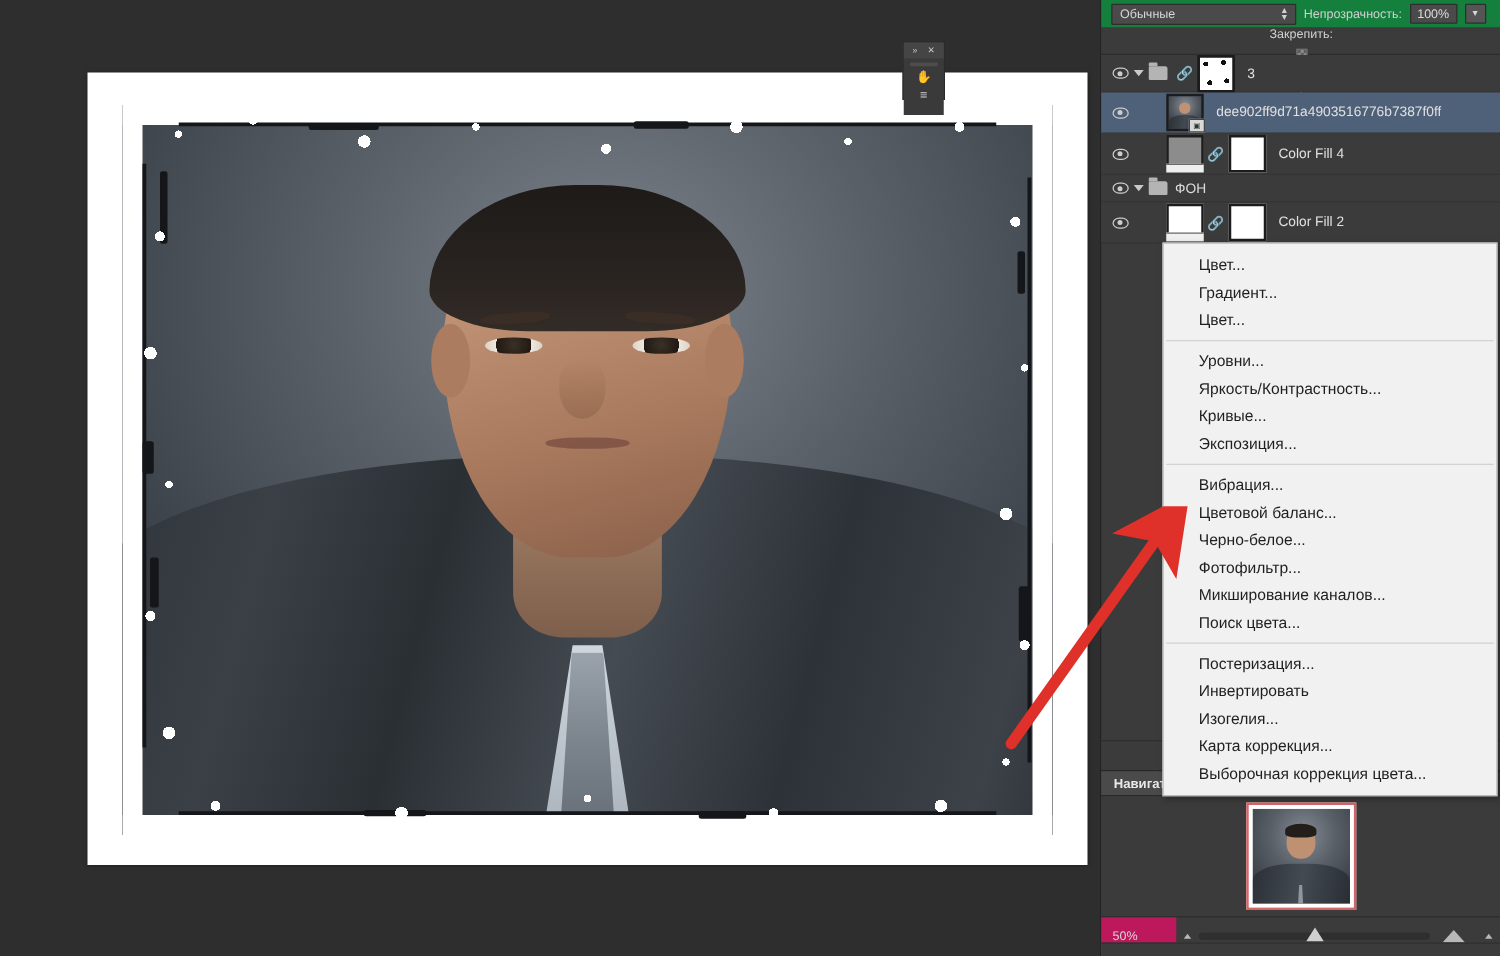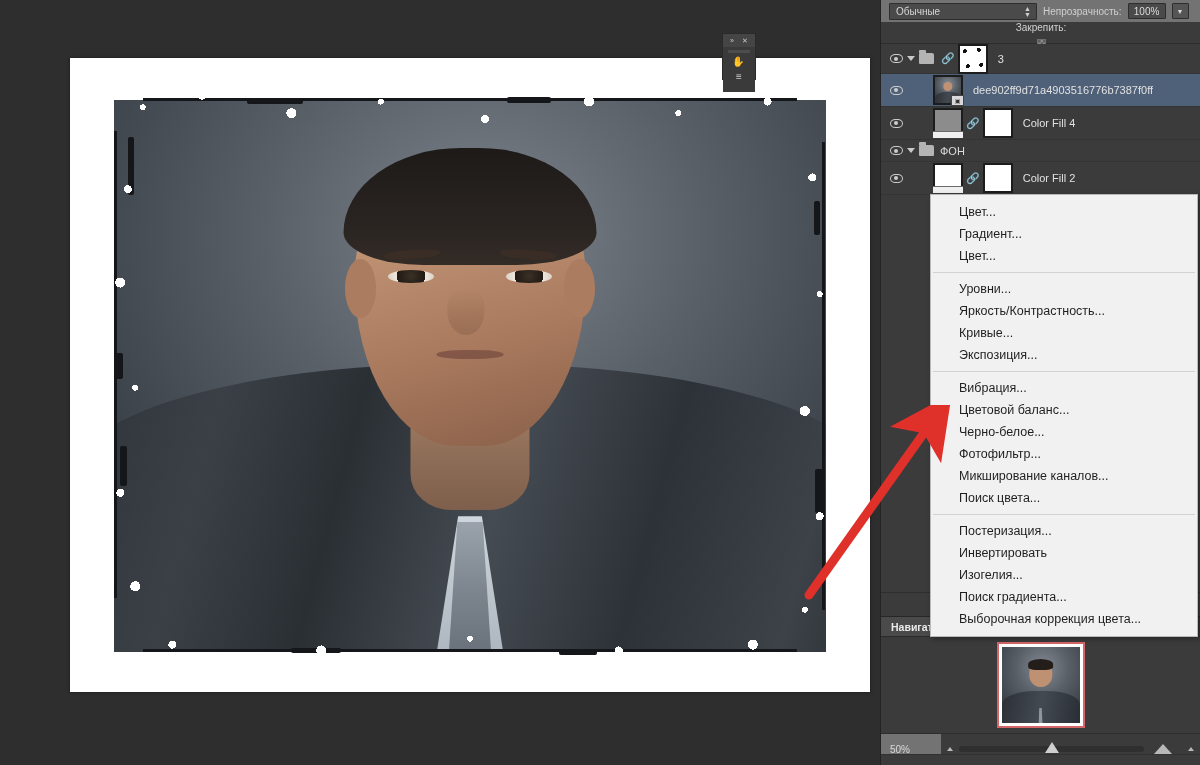--- a/index.html
+++ b/index.html
@@ -158,21 +158,21 @@
   
   .right-dock {
     position:absolute; left:880px; top:0;
     width:320px; height:765px;
     background:#3b3b3b;
     border-left:1px solid #232323;
   }
   
   .blend-row {
     display:flex; align-items:center; gap:6px;
-    height:22px; padding:0 7px 0 8px; background:#737373;
+    height:22px; padding:0 7px 0 8px; background:#15803d;
   }
   .select-box {
     position:relative; flex:0 0 148px; height:17px;
     background:#4a4a4a; border:1px solid #2e2e2e; border-radius:1px;
     display:flex; align-items:center; padding-left:6px;
   }
   .select-box .lbl { font-size:10px; color:#d6d6d6; }
   .select-box .arrows {
     position:absolute; right:5px; top:2px;
     font-size:7px; line-height:6px; color:#d0d0d0; text-align:center;
@@ -349,21 +349,21 @@
   }
   .nav-thumb .nt-grunge {
     position:absolute; inset:0; border:3px solid #fff;
   }
   .nav-foot {
     height:31px; display:flex; align-items:center;
     background:#3b3b3b; border-top:1px solid #2e2e2e;
   }
   .zoom-val {
     width:60px; height:31px; display:flex; align-items:center;
-    padding-left:9px; font-size:10px; color:#d8d8d8; background:#737373;
+    padding-left:9px; font-size:10px; color:#d8d8d8; background:#be185d;
   }
   .mtn { width:0; height:0; border-left:5px solid transparent;
     border-right:5px solid transparent; border-bottom:6px solid #b8b8b8;
     margin:0 10px; }
   .mtn.big { border-left-width:9px; border-right-width:9px; border-bottom-width:10px; }
   .mtn.tiny { border-left-width:3px; border-right-width:3px; border-bottom-width:4px; margin:0 6px; }
   .zoom-track {
     flex:1; height:6px; background:#2f2f2f; border-radius:3px; position:relative;
   }
   .zoom-knob {
@@ -603,21 +603,21 @@
     <div class="ctx-item">Вибрация...</div>
     <div class="ctx-item">Цветовой баланс...</div>
     <div class="ctx-item">Черно-белое...</div>
     <div class="ctx-item">Фотофильтр...</div>
     <div class="ctx-item">Микширование каналов...</div>
     <div class="ctx-item">Поиск цвета...</div>
     <div class="ctx-sep"></div>
     <div class="ctx-item">Постеризация...</div>
     <div class="ctx-item">Инвертировать</div>
     <div class="ctx-item">Изогелия...</div>
-    <div class="ctx-item">Поиск градиента...</div>
+    <div class="ctx-item">Карта коррекция...</div>
     <div class="ctx-item">Выборочная коррекция цвета...</div>
   </div>
 
   <svg class="red-arrow" width="160" height="200" viewBox="0 0 160 200">
     <defs>
       <marker id="ah" markerWidth="7" markerHeight="7" refX="3" refY="3.5" orient="auto" markerUnits="strokeWidth">
         <path d="M0,0 L7,3.5 L0,7 L1.6,3.5 z" fill="#e0302a"></path>
       </marker>
     </defs>
     <line x1="14" y1="190" x2="136" y2="18" stroke="#e0302a" stroke-width="9" stroke-linecap="round" marker-end="url(#ah)"></line>

